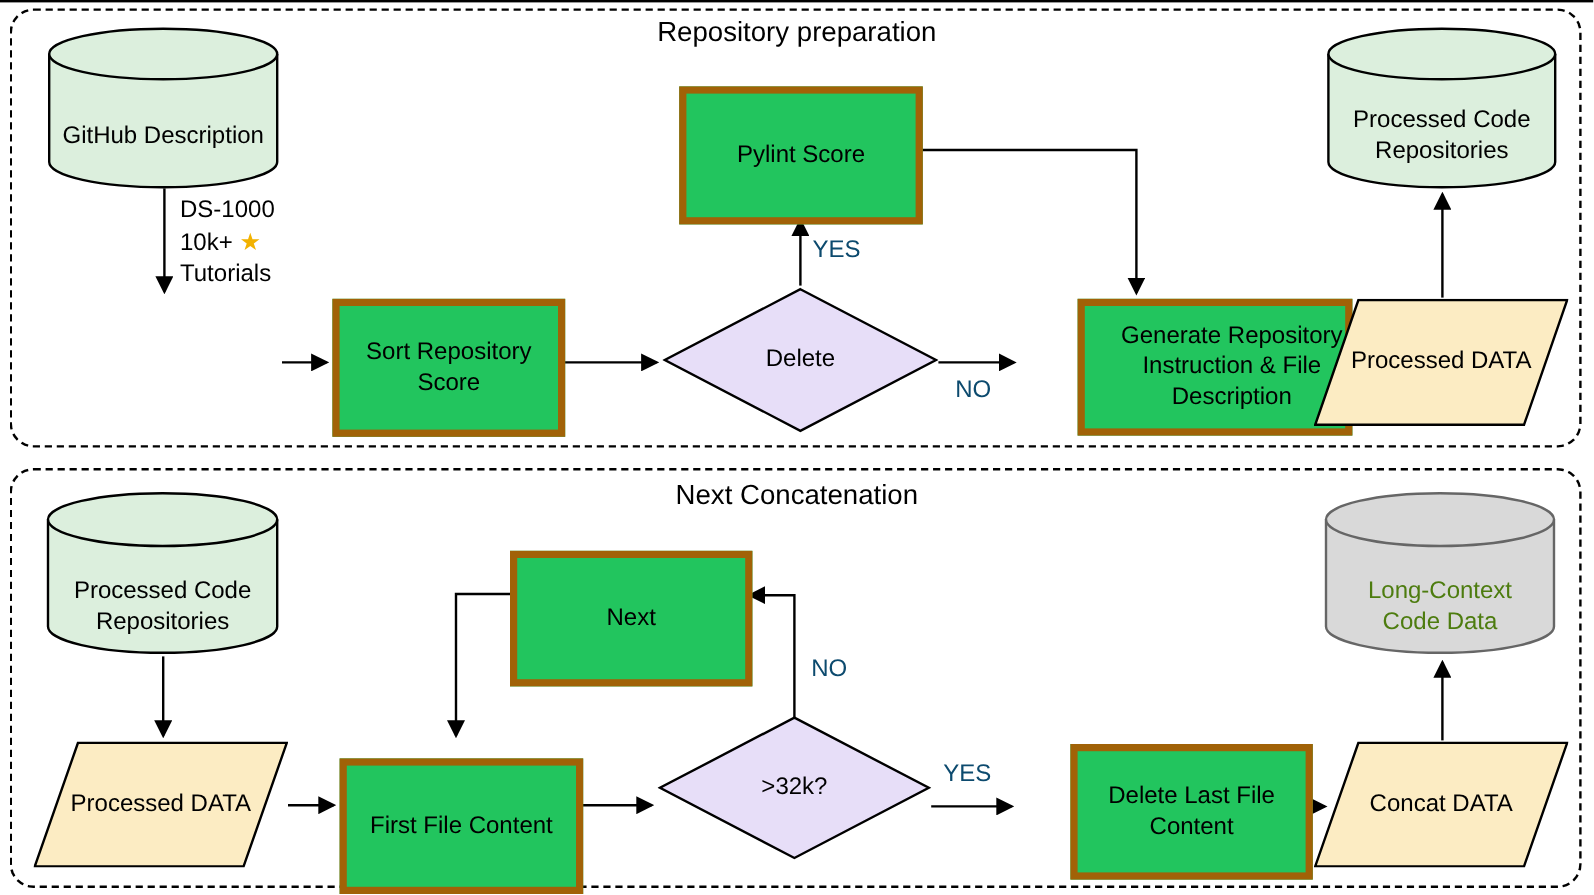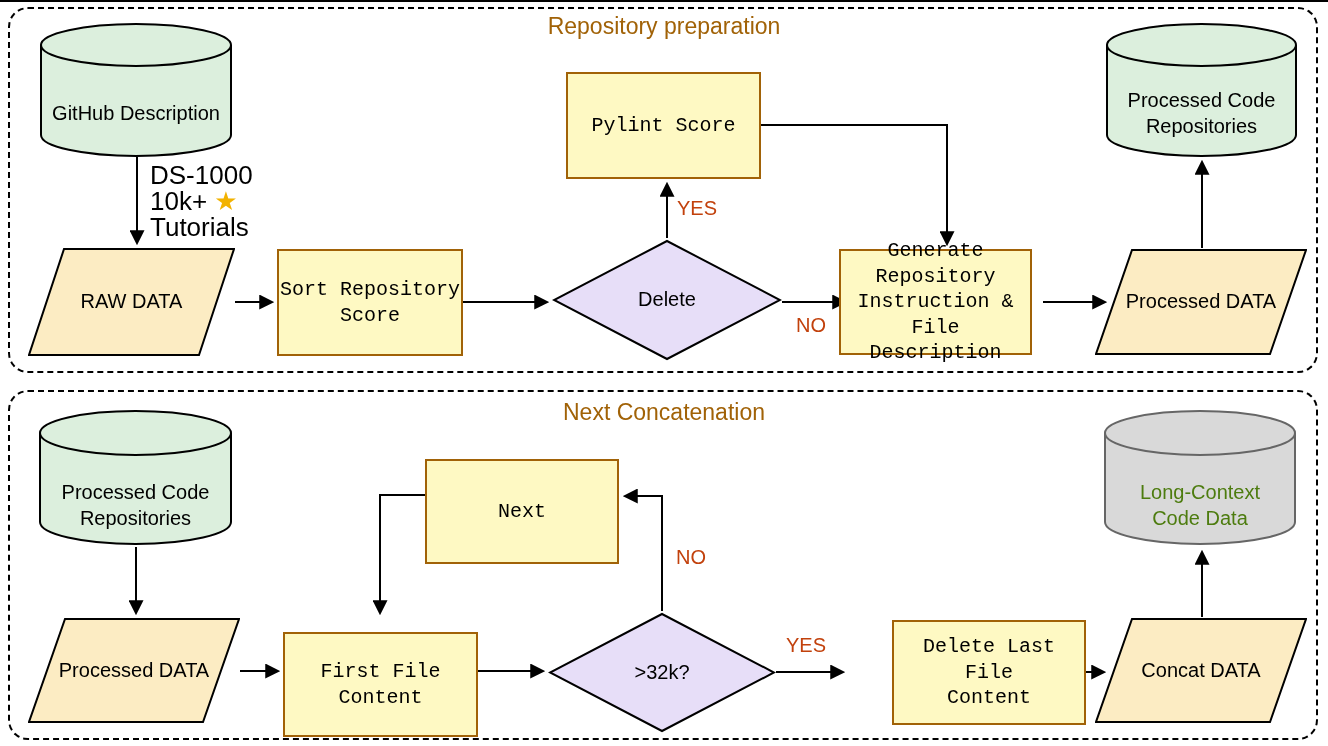--- a/index.html
+++ b/index.html
@@ -1,31 +1,31 @@
 <!DOCTYPE html>
 <html><head>
 <meta charset="utf-8">
 <style>
   html,body { margin:0; padding:0; background:#fff; }
   .canvas {
     position:relative; width:1328px; height:746px; background:#ffffff;
     font-family:"Liberation Sans", sans-serif; color:#000; overflow:hidden;
   }
   .panel { position:absolute; border:2px dashed #000; border-radius:20px; background:transparent; }
-  .panel-title { position:absolute; left:0; right:0; text-align:center; font-size:23px; color:#a16207; }
+  .panel-title { position:absolute; left:0; right:0; text-align:center; font-size:23px; color:#000000; }
   #connector-layer { position:absolute; left:0; top:0; width:1328px; height:746px; pointer-events:none; z-index:1; }
   .node { position:absolute; display:flex; align-items:center; justify-content:center; text-align:center; font-size:20px; z-index:2; }
-  .rect { background:#fef9c3; border:2px solid #a16207;font-family:Liberation Mono, monospace; }
+  .rect { background:#22c55e; border:6px solid #a16207; }
   .shape-svg { position:absolute; left:0; top:0; width:100%; height:100%; }
   .label { position:relative; z-index:1; white-space:pre-line; line-height:1.28; }
   .cyl-pad-a { padding-top:48px; }
   .cyl-pad-b { padding-top:56px; }
   .gray-text { color:#4d7c0f; }
-  .edge-label { position:absolute; font-size:20px; z-index:3; color:#c2410c; }
-  .annotation { position:absolute; font-size:26px; line-height:26px; background:#fff; padding:0 3px; z-index:3; text-align:left; }
+  .edge-label { position:absolute; font-size:20px; z-index:3; color:#0c4a6e; }
+  .annotation { position:absolute; font-size:20px; line-height:26px; background:#fff; padding:0 3px; z-index:3; text-align:left; }
   .star { color:#f2b200; font-family:"DejaVu Sans", sans-serif; }
   .bottom-line { position:absolute; left:0; top:743; width:1328px; height:2px; background:#000; z-index:4; }
 </style>
 </head>
 <body>
 
 <div class="canvas">
 
   <div class="panel" style="left:8px; top:7px; width:1306px; height:362px;"></div>
   <div class="panel" style="left:8px; top:390px; width:1306px; height:346px;"></div>
@@ -66,44 +66,38 @@
     </svg>
     <div class="label cyl-pad-a">GitHub Description</div>
   </div>
 
   <div class="annotation" style="left:147px; top:162px;">
     <div>DS-1000</div>
     <div><span>10k+</span> <span class="star">★</span></div>
     <div>Tutorials</div>
   </div>
 
-  <div class="node" style="left:28px; top:248px; width:207px; height:108px;">
-    <svg class="shape-svg" viewBox="0 0 207 108">
-      <polygon points="36,1 206,1 171,107 1,107" fill="#fcecc3" stroke="#000" stroke-width="2"></polygon>
-    </svg>
-    <div class="label">RAW DATA</div>
-  </div>
 
   <div class="node rect" style="left:277px; top:249px; width:182px; height:103px;">
     <div class="label">Sort Repository
 Score</div>
   </div>
 
   <div class="node" style="left:552px; top:239px; width:230px; height:122px;">
     <svg class="shape-svg" viewBox="0 0 230 122">
       <polygon points="115,2 228,61 115,120 2,61" fill="#e7def8" stroke="#000" stroke-width="2"></polygon>
     </svg>
     <div class="label">Delete</div>
   </div>
 
   <div class="node rect" style="left:566px; top:72px; width:191px; height:103px;">
     <div class="label">Pylint Score</div>
   </div>
 
-  <div class="node rect" style="left:839px; top:249px; width:189px; height:102px;">
+  <div class="node rect" style="left:898px; top:249px; width:189px; height:102px;padding-left:28px;">
     <div class="label">Generate Repository
 Instruction &amp; File
 Description</div>
   </div>
 
   <div class="node" style="left:1095px; top:249px; width:212px; height:106px;">
     <svg class="shape-svg" viewBox="0 0 212 106">
       <polygon points="37,1 211,1 175,105 1,105" fill="#fcecc3" stroke="#000" stroke-width="2"></polygon>
     </svg>
     <div class="label">Processed DATA</div>
@@ -138,21 +132,21 @@
   </div>
 
   <div class="node rect" style="left:283px; top:632px; width:191px; height:101px;">
     <div class="label">First File Content</div>
   </div>
 
   <div class="node rect" style="left:425px; top:443px; width:190px; height:101px;margin-top:16px;">
     <div class="label">Next</div>
   </div>
 
-  <div class="node" style="left:548px; top:612px; width:228px; height:121px;">
+  <div class="node" style="left:548px; top:596px; width:228px; height:121px;">
     <svg class="shape-svg" viewBox="0 0 228 121">
       <polygon points="114,2 226,60.5 114,119 2,60.5" fill="#e7def8" stroke="#000" stroke-width="2"></polygon>
     </svg>
     <div class="label">&gt;32k?</div>
   </div>
 
   <div class="node rect" style="left:892px; top:620px; width:190px; height:101px;">
     <div class="label">Delete Last File
 Content</div>
   </div>

